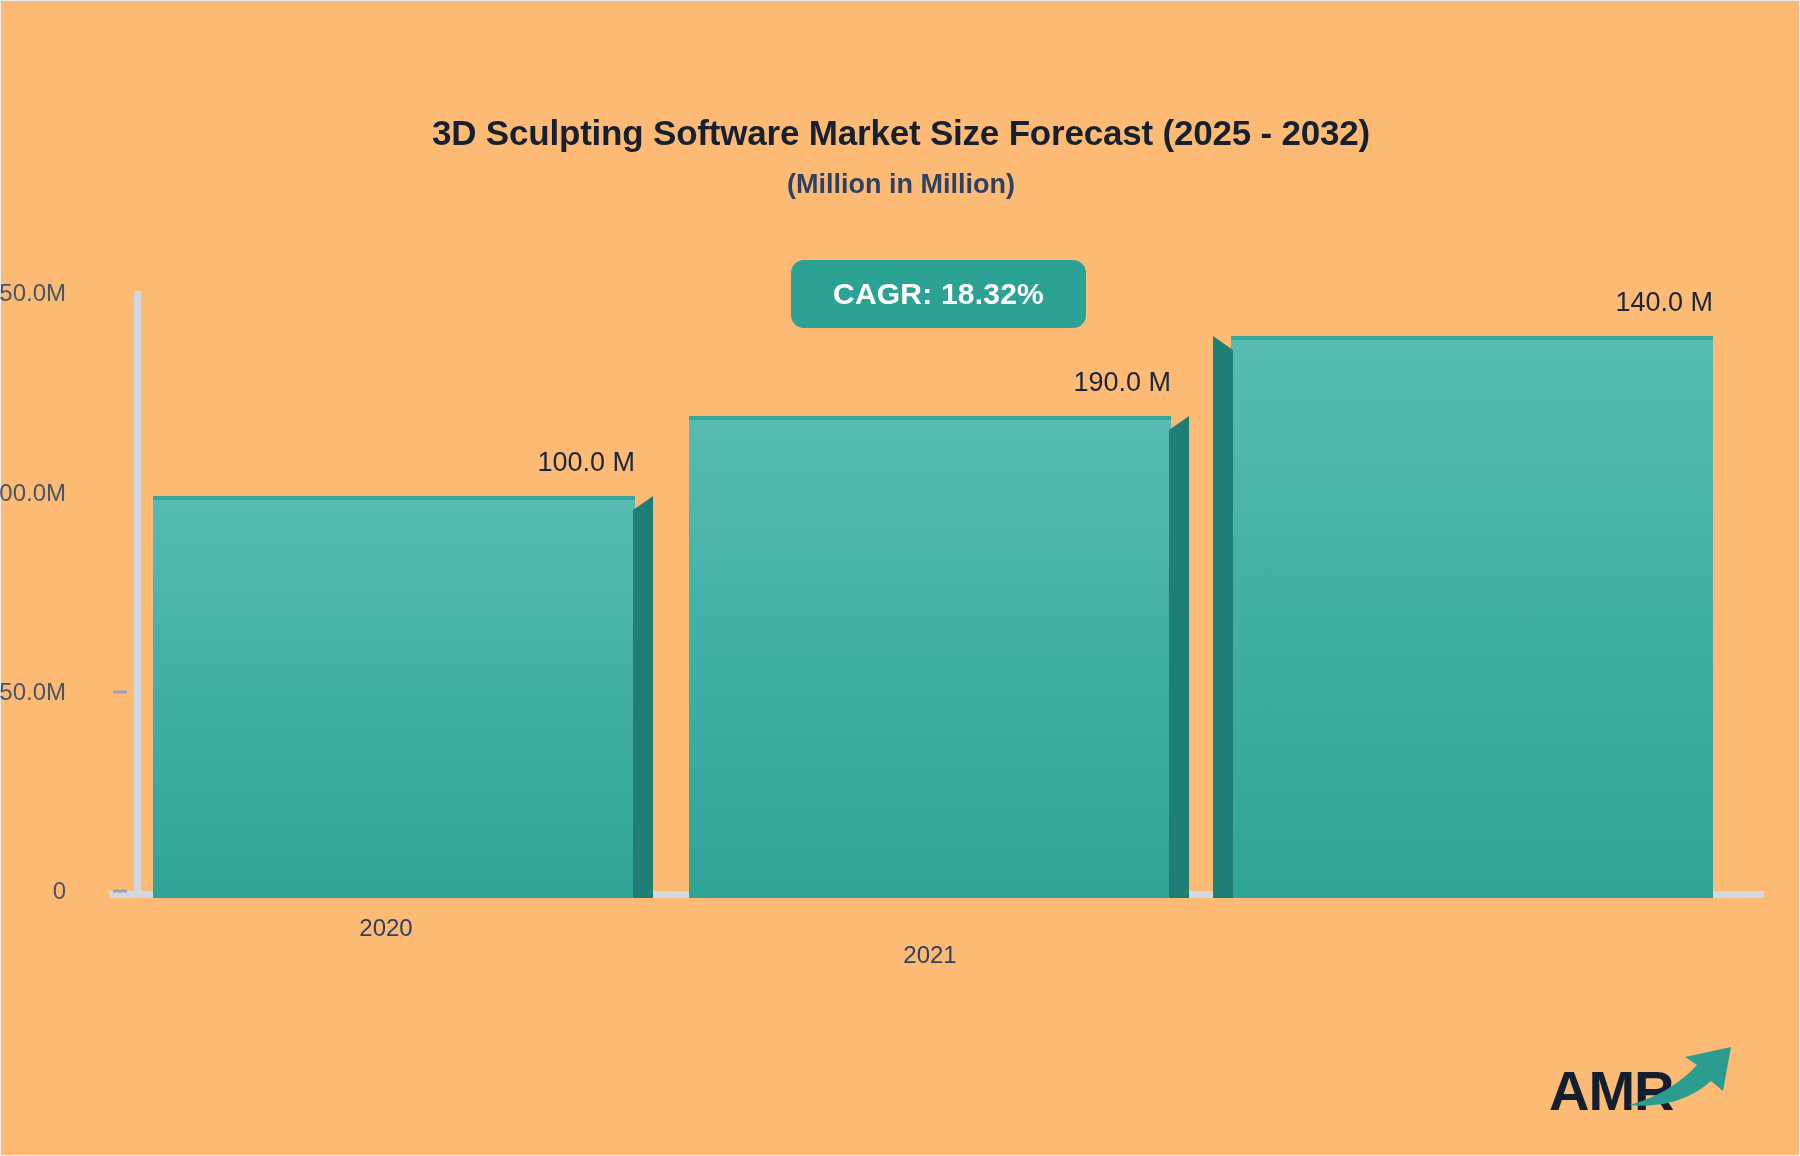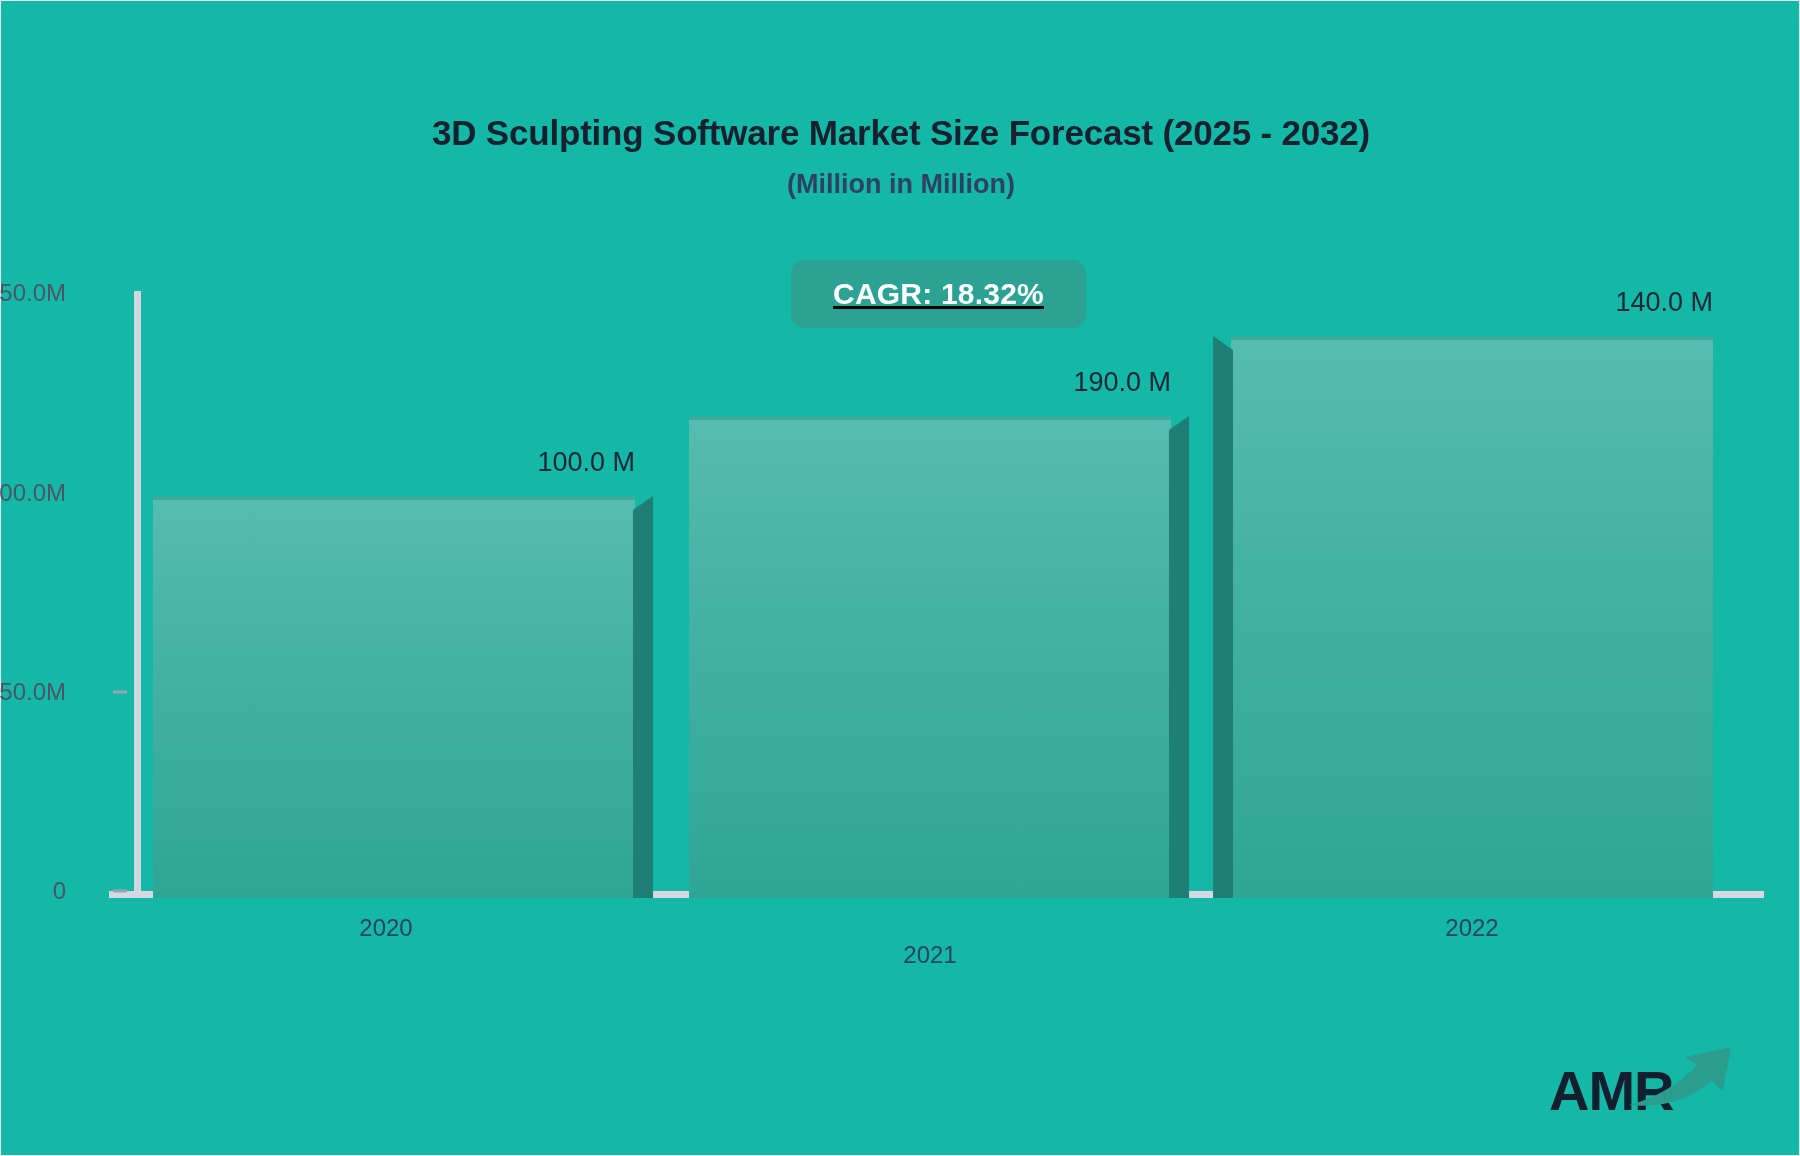--- a/index.html
+++ b/index.html
@@ -11,21 +11,21 @@
     height: 1156px;
     background: #ffffff;
     font-family: "Liberation Sans", sans-serif;
     overflow: hidden;
   }
 
   #canvas {
     position: relative;
     width: 1800px;
     height: 1156px;
-    background: #14b8a6;
+    background: #fdba74;
     border: 1px solid #ececf0;
     box-sizing: border-box;
   }
 
   
   #chart-title {
     position: absolute;
     left: 0;
     top: 112px;
     width: 1800px;
@@ -53,21 +53,20 @@
     position: absolute;
     left: 790px;
     top: 259px;
     width: 295px;
     height: 68px;
     background: #2ba294;
     border-radius: 13px;
     display: flex;
     align-items: center;
     justify-content: center;
-    text-decoration: underline;
   }
   #cagr-badge .badge-text {
     font-size: 30px;
     font-weight: bold;
     color: #ffffff;
     letter-spacing: 0.2px;
     white-space: nowrap;
   }
 
   
@@ -233,21 +232,20 @@
     <div class="bar-value" style="left:688px; width:482px; top:366px;">190.0 M</div>
     <div class="bar-xlabel" style="left:688px; width:482px;margin-top:27px;">2021</div>
 
     <div class="bar-group" style="left:1212px; bottom:259px; width:500px; height:562px;">
       <div class="bar-face" style="left:18px; width:482px; height:562px;">
         <div class="bar-top-edge"></div>
       </div>
       <div class="bar-side left" style="height:562px;"></div>
     </div>
     <div class="bar-value" style="left:1230px; width:482px; top:286px;">140.0 M</div>
-    <div class="bar-xlabel" style="left:1230px; width:482px;">2022</div>
 
   </div>
 
   <div id="amr-logo">
     <span class="logo-text">AMR</span>
     <svg class="logo-arrow" viewBox="0 0 112 66">
       <path d="M2 62 C 26 56, 52 42, 70 22 L 58 14 L 104 4 L 96 48 L 84 38 C 62 58, 32 65, 2 62 Z" fill="#2a9d8f"></path>
     </svg>
   </div>
 

